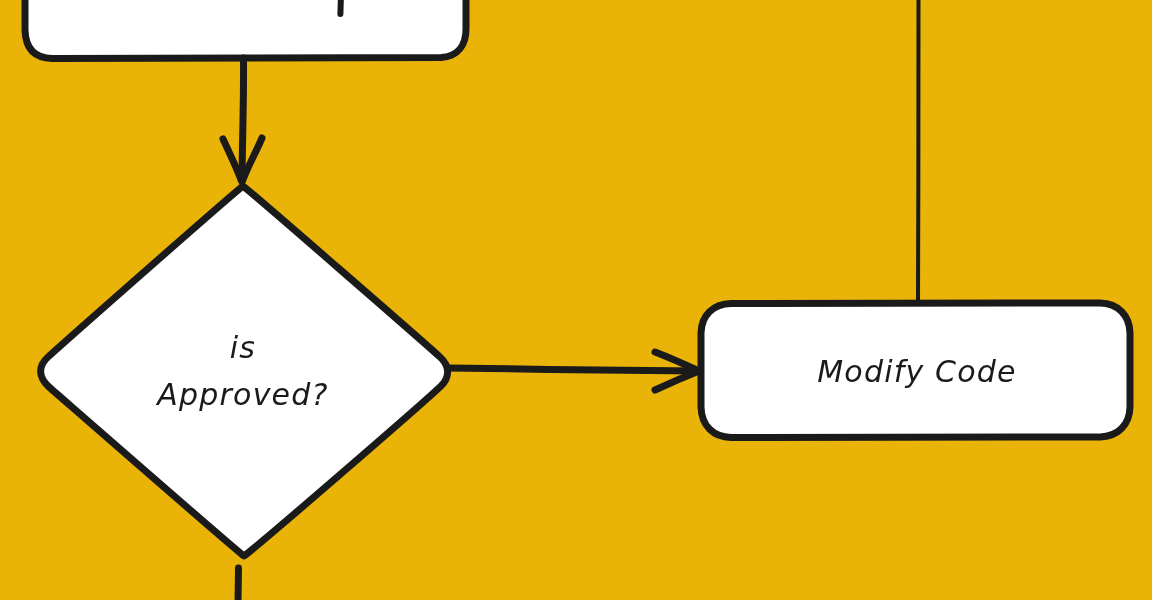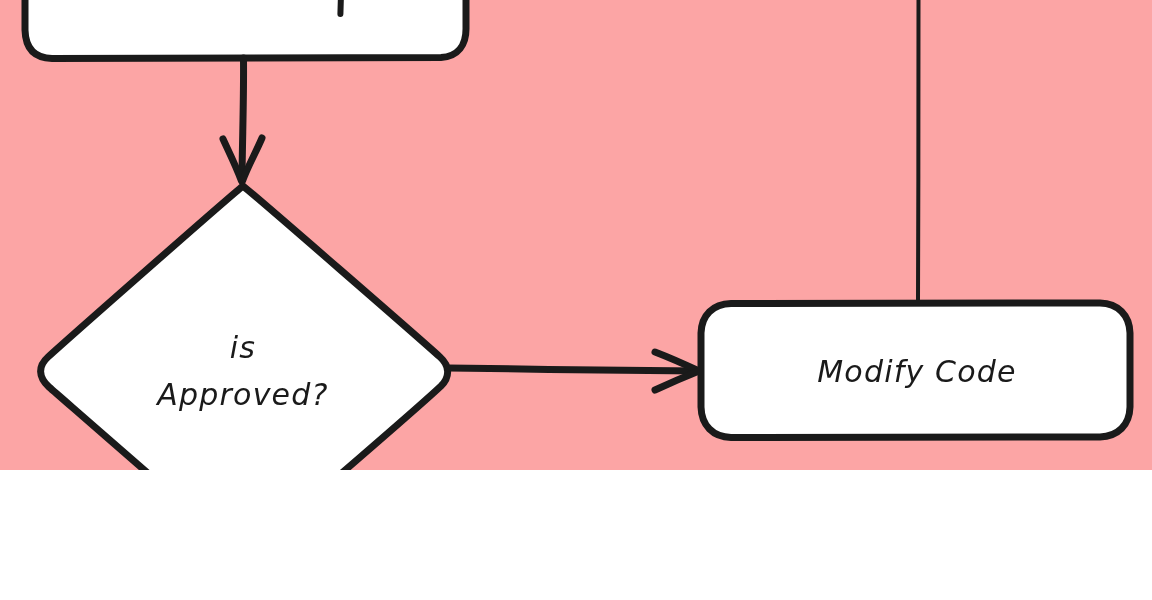--- a/index.html
+++ b/index.html
@@ -7,22 +7,22 @@
     margin: 0;
     padding: 0;
     background: #ffffff;
   }
   body {
     font-family: "DejaVu Sans", sans-serif;
   }
   #canvas-wrap {
     position: relative;
     width: 1152px;
-    height: 470px;
-    background: #fca5a5;
+    height: 600px;
+    background: #eab308;
     overflow: hidden;
   }
   svg#flow {
     display: block;
     width: 1152px;
     height: 600px;
   }
   .node-label {
     font-family: "DejaVu Sans", sans-serif;
     font-size: 30px;

